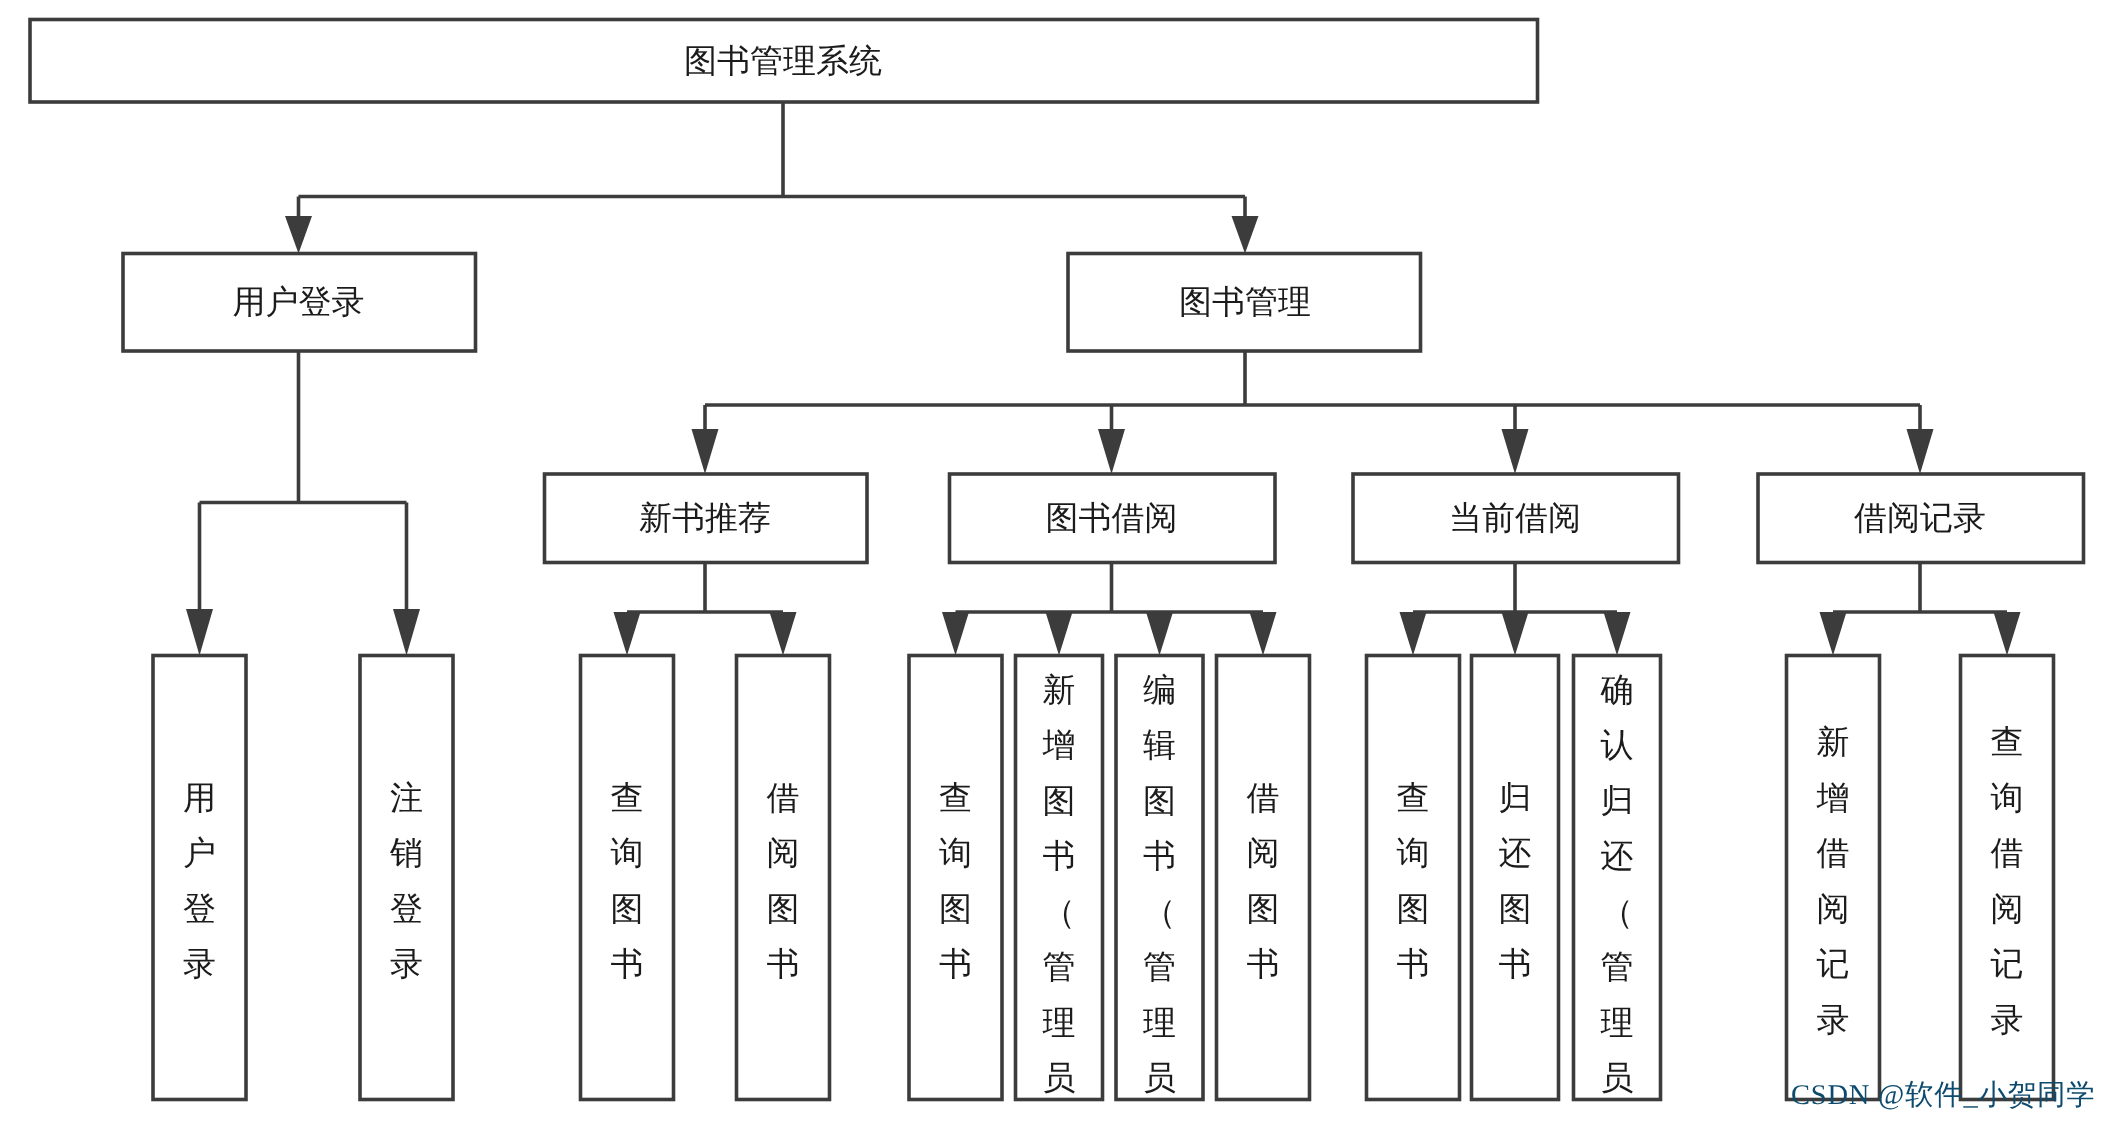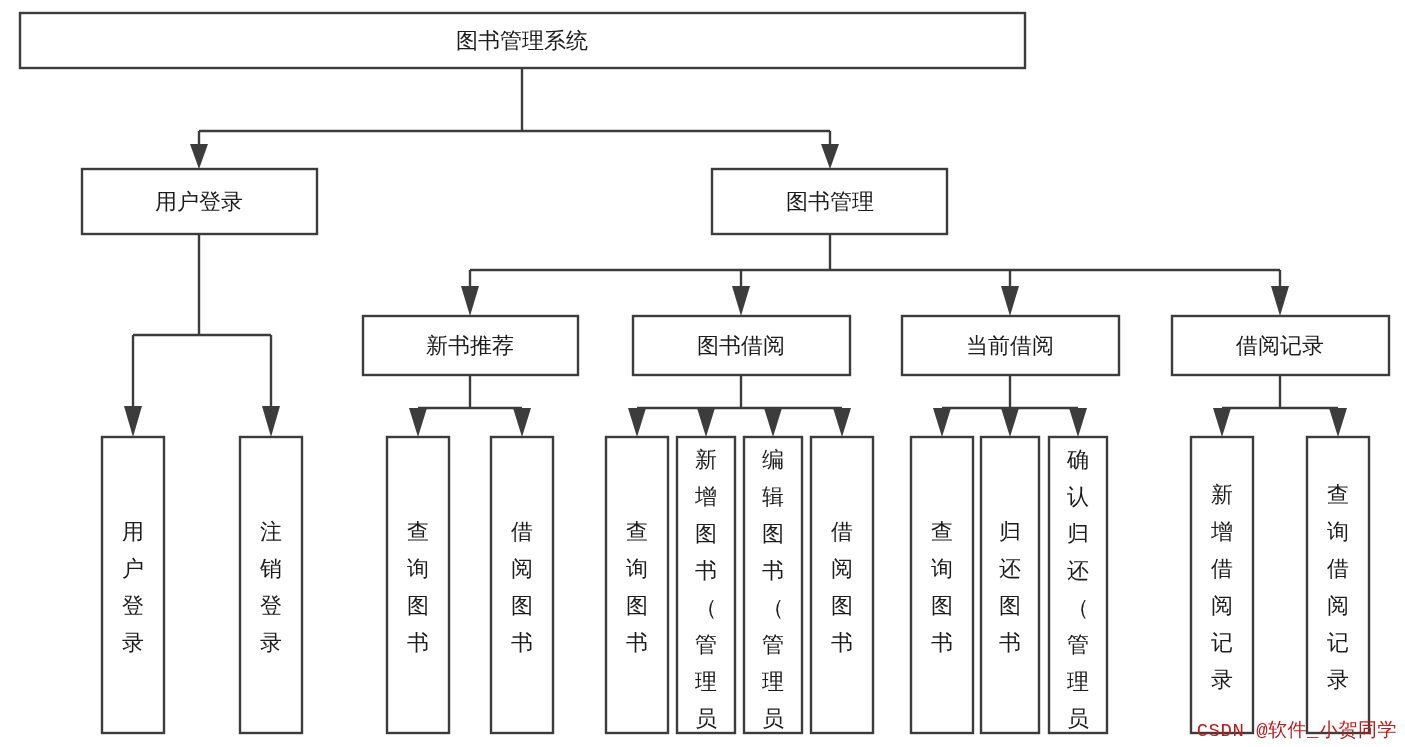--- a/index.html
+++ b/index.html
@@ -46,23 +46,23 @@
   .node-label-vertical {
     fill: #1b1b1b;
     font-family: "Liberation Sans", "DejaVu Sans", sans-serif;
     font-size: 22px;
     text-anchor: middle;
   }
   .watermark {
     position: absolute;
     right: 8px;
     bottom: 4px;
-    font-family: Liberation Mono, monospace;
+    font-family: Liberation Serif, serif;
     font-size: 19px;
-    color: #b91c1c;
+    color: #0c4a6e;
     white-space: nowrap;
     letter-spacing: 0.5px;
     user-select: none;
     margin-left: 19px;
   }
 </style>
 </head>
 <body>
 
 <div id="diagram-root">

